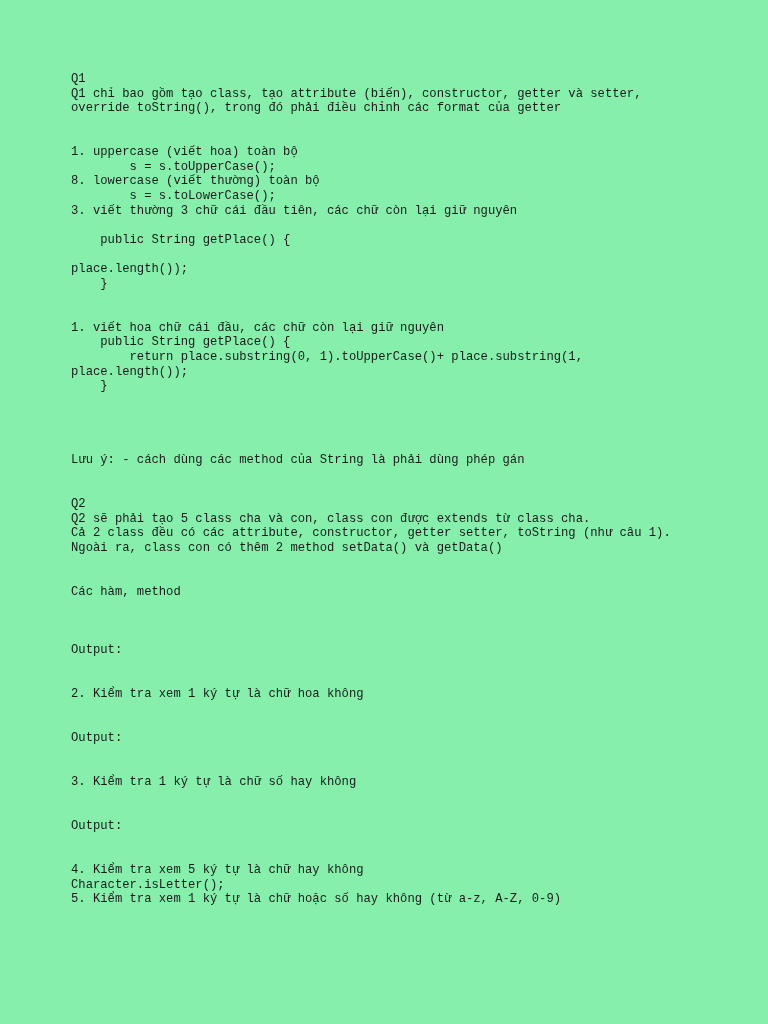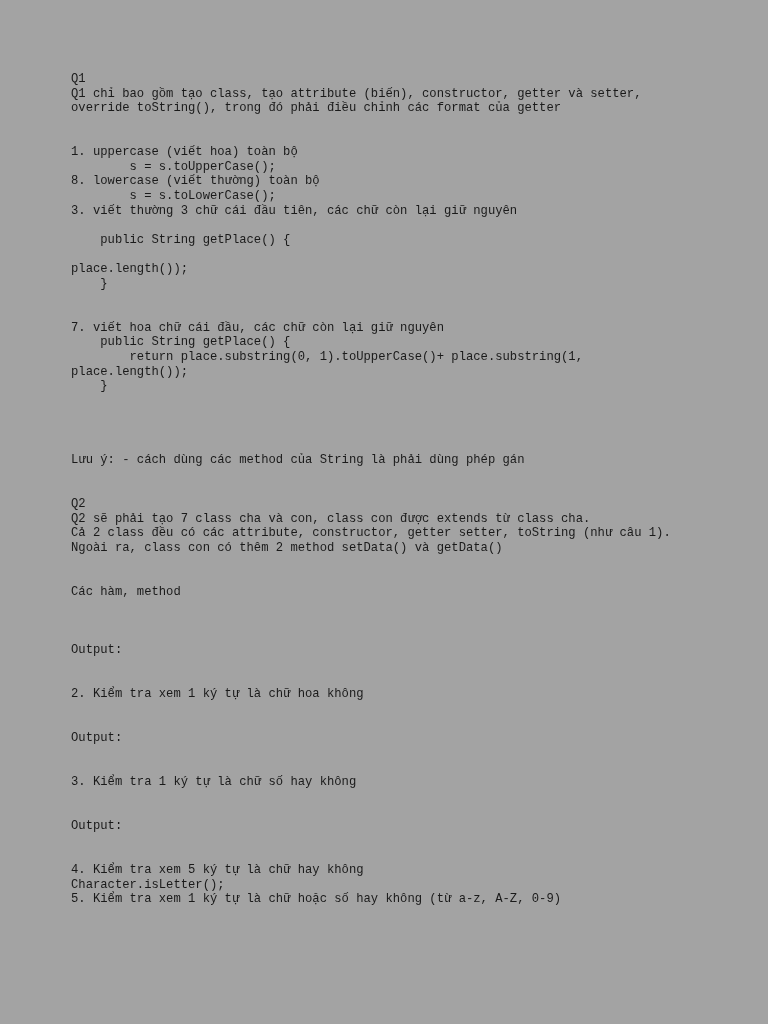--- a/index.html
+++ b/index.html
@@ -12,21 +12,21 @@
       height: 1024px;
       position: relative;
       overflow: hidden;
     }
     .page {
       position: absolute;
       left: 0;
       top: 0;
       width: 768px;
       height: 1024px;
-      background: #a3a3a3;
+      background: #86efac;
     }
     .line {
       position: absolute;
       left: 71px;
       font-family: "Liberation Mono", "DejaVu Sans Mono", monospace;
       font-size: 12.2px;
       line-height: 14.6px;
       color: #1a1a1a;
       white-space: pre;
     }
@@ -42,30 +42,30 @@
   <div class="line" style="top:145px">1. uppercase (viết hoa) toàn bộ</div>
   <div class="line" style="top:160px">        s = s.toUpperCase();</div>
   <div class="line" style="top:174px">8. lowercase (viết thường) toàn bộ</div>
   <div class="line" style="top:189px">        s = s.toLowerCase();</div>
   <div class="line" style="top:204px">3. viết thường 3 chữ cái đầu tiên, các chữ còn lại giữ nguyên</div>
 
   <div class="line" style="top:233px">    public String getPlace() {</div>
   <div class="line" style="top:262px">place.length());</div>
   <div class="line" style="top:277px">    }</div>
 
-  <div class="line" style="top:321px">7. viết hoa chữ cái đầu, các chữ còn lại giữ nguyên</div>
+  <div class="line" style="top:321px">1. viết hoa chữ cái đầu, các chữ còn lại giữ nguyên</div>
   <div class="line" style="top:335px">    public String getPlace() {</div>
   <div class="line" style="top:350px">        return place.substring(0, 1).toUpperCase()+ place.substring(1,</div>
   <div class="line" style="top:365px">place.length());</div>
   <div class="line" style="top:379px">    }</div>
 
   <div class="line" style="top:453px">Lưu ý: - cách dùng các method của String là phải dùng phép gán</div>
 
   <div class="line" style="top:497px">Q2</div>
-  <div class="line" style="top:512px">Q2 sẽ phải tạo 7 class cha và con, class con được extends từ class cha.</div>
+  <div class="line" style="top:512px">Q2 sẽ phải tạo 5 class cha và con, class con được extends từ class cha.</div>
   <div class="line" style="top:526px">Cả 2 class đều có các attribute, constructor, getter setter, toString (như câu 1).</div>
   <div class="line" style="top:541px">Ngoài ra, class con có thêm 2 method setData() và getData()</div>
 
   <div class="line" style="top:585px">Các hàm, method</div>
   <div class="line" style="top:643px">Output:</div>
   <div class="line" style="top:687px">2. Kiểm tra xem 1 ký tự là chữ hoa không</div>
   <div class="line" style="top:731px">Output:</div>
   <div class="line" style="top:775px">3. Kiểm tra 1 ký tự là chữ số hay không</div>
   <div class="line" style="top:819px">Output:</div>
   <div class="line" style="top:863px">4. Kiểm tra xem 5 ký tự là chữ hay không</div>

